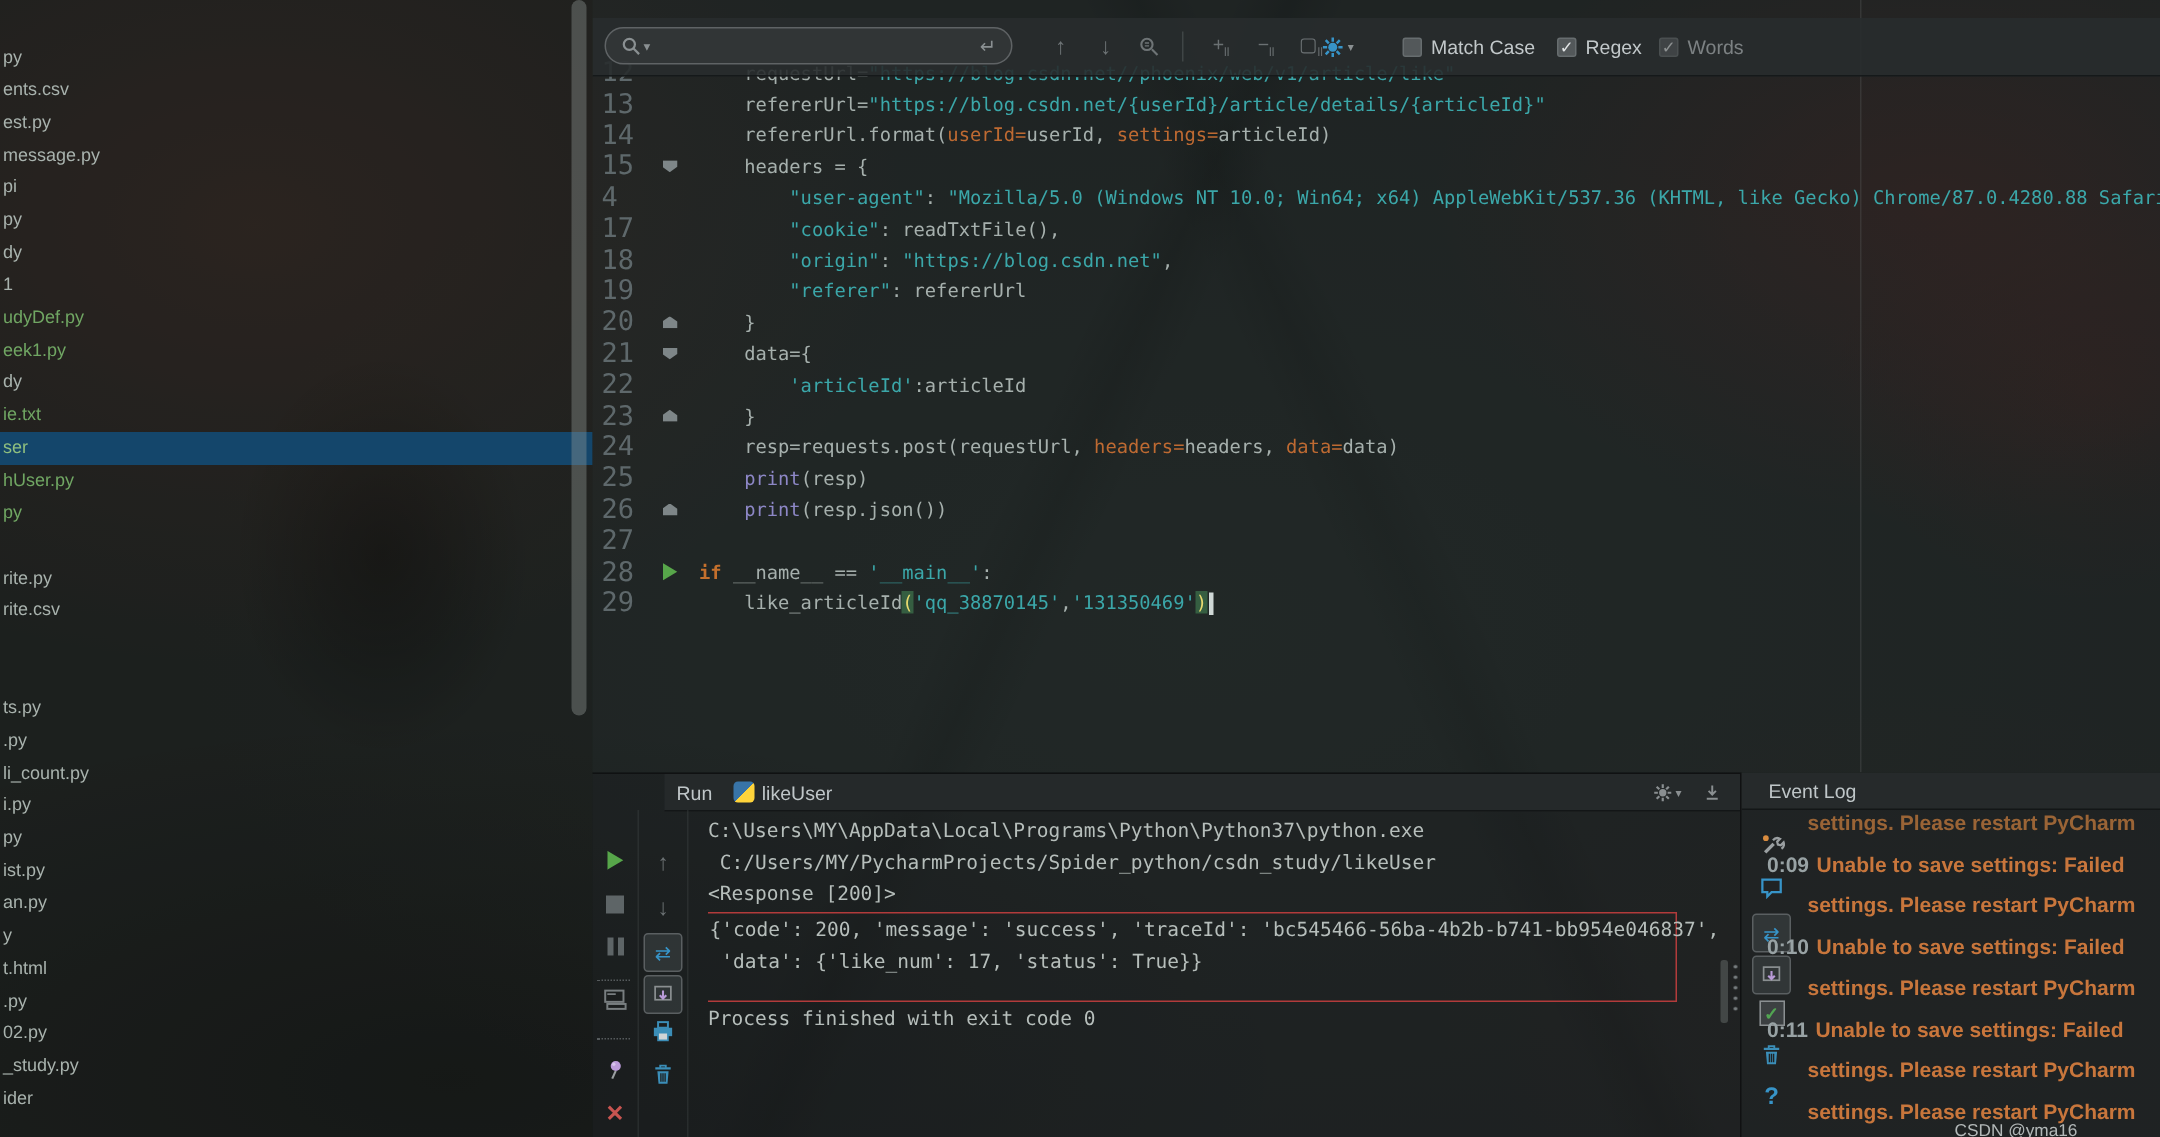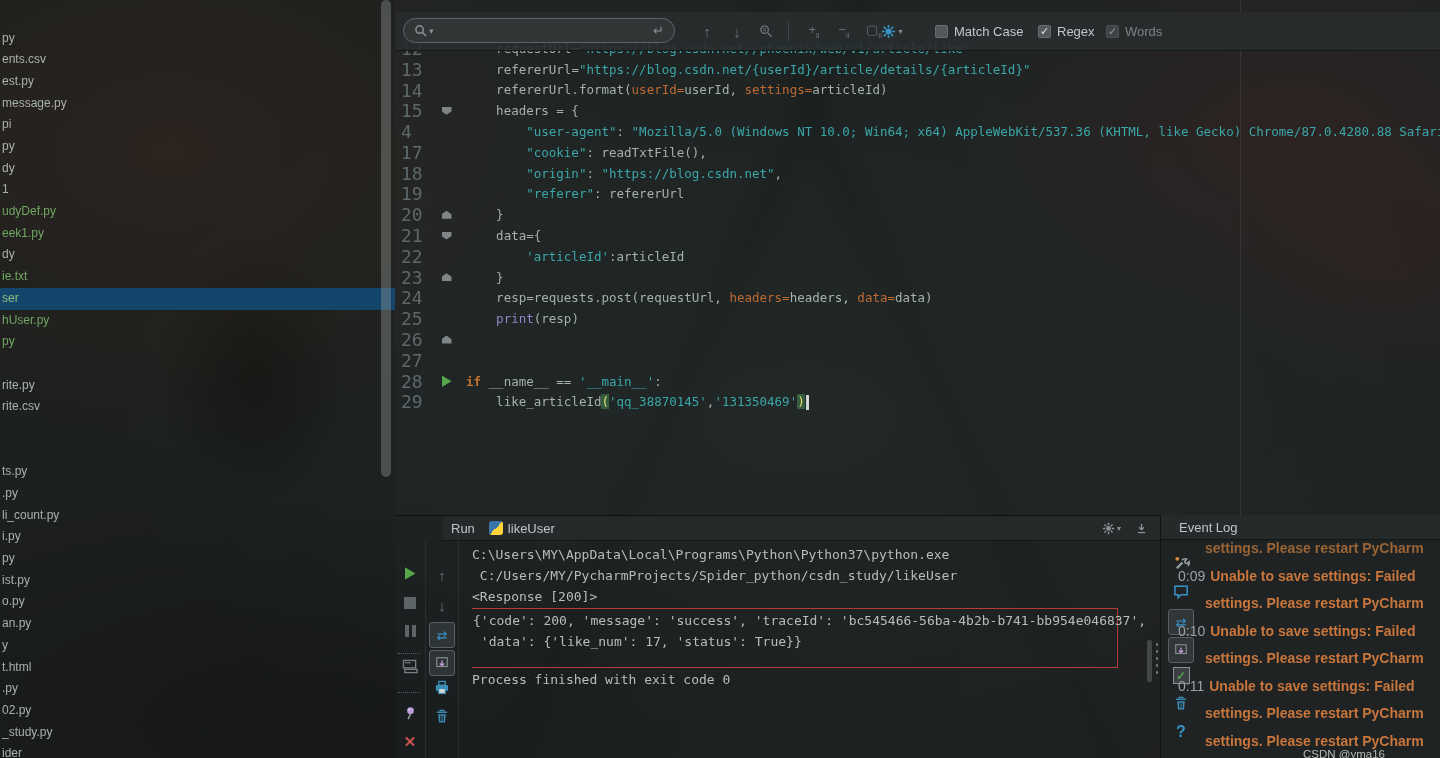--- a/index.html
+++ b/index.html
@@ -72,21 +72,21 @@
   #redbox{border:1px solid #B23B3B;margin:1px 0 2px -6px;padding:2px 0 14px 6px;width:652px;box-sizing:border-box;}
   #con-scroll{position:absolute;right:2px;top:100px;width:5px;height:42px;background:rgba(150,158,155,0.3);border-radius:2px;}
   .grip{position:absolute;width:4px;height:34px;background-image:radial-gradient(circle,#777d7f 1px,transparent 1.4px);background-size:4px 7px;}
   
   #eventlog{position:absolute;left:1160px;top:515px;width:280px;height:243px;background:rgba(32,36,37,0.72);border-left:1px solid rgba(14,16,17,0.9);overflow:hidden;}
   #el-header{position:absolute;left:0;top:0;right:0;height:24px;background:rgba(38,42,43,0.97);border-bottom:1px solid rgba(18,20,21,0.9);
     display:flex;align-items:center;padding-left:18px;font-size:13px;color:#BFC6C8;z-index:3;}
   #el-icons{position:absolute;left:0;top:24px;bottom:0;width:40px;}
   #el-entries{position:absolute;left:17px;top:20px;right:2px;z-index:1;font-size:14px;font-weight:bold;color:#C8763C;}
   .eline{line-height:27.5px;white-space:nowrap;overflow:hidden;}
-  .etime{color:#98A2A4;font-weight:400;padding-right:5px;}
+  .etime{color:#98A2A4;font-weight:700;padding-right:5px;}
   .econt{padding-left:27px;}
   .eclipped{color:#9A6436;}
   #watermark{position:absolute;left:1303px;top:748px;font-size:11.5px;color:rgba(205,210,210,0.85);z-index:9;}
   svg{display:block;}
 </style>
 </head>
 <body>
 
 <div id="app">
 
@@ -111,21 +111,20 @@
         <div class="srow">rite.py</div>
         <div class="srow">rite.csv</div>
         <div class="srow"></div>
         <div class="srow"></div>
         <div class="srow">ts.py</div>
         <div class="srow">.py</div>
         <div class="srow">li_count.py</div>
         <div class="srow">i.py</div>
         <div class="srow">py</div>
         <div class="srow">ist.py</div>
-        <div class="srow">o.py</div>
         <div class="srow">an.py</div>
         <div class="srow">y</div>
         <div class="srow">t.html</div>
         <div class="srow">.py</div>
         <div class="srow">02.py</div>
         <div class="srow">_study.py</div>
         <div class="srow">ider</div>
       </div>
     <div id="sb-scroll"></div>
   </aside>
@@ -140,21 +139,21 @@
         <div class="cline"><span class="lnum">4</span><span class="gut"></span><span class="codetxt">        <span class="ts">"user-agent"</span><span class="tp">: </span><span class="ts">"Mozilla/5.0 (Windows NT 10.0; Win64; x64) AppleWebKit/537.36 (</span><span class="ts tu">KHTML</span><span class="ts">, like Gecko) Chrome/87.0.4280.88 Safari/537.36"</span></span></div>
         <div class="cline"><span class="lnum">17</span><span class="gut"></span><span class="codetxt">        <span class="ts">"cookie"</span><span class="tp">: </span><span class="tp">readTxtFile(),</span></span></div>
         <div class="cline"><span class="lnum">18</span><span class="gut"></span><span class="codetxt">        <span class="ts">"origin"</span><span class="tp">: </span><span class="ts">"https://blog.</span><span class="ts tu">csdn</span><span class="ts">.net"</span><span class="tp">,</span></span></div>
         <div class="cline"><span class="lnum">19</span><span class="gut"></span><span class="codetxt">        <span class="ts tu">"referer"</span><span class="tp">: </span><span class="tp">refererUrl</span></span></div>
         <div class="cline"><span class="lnum">20</span><span class="gut"><span class="fold-end"></span></span><span class="codetxt">    <span class="tp">}</span></span></div>
         <div class="cline"><span class="lnum">21</span><span class="gut"><span class="fold-open"></span></span><span class="codetxt">    <span class="tp">data={</span></span></div>
         <div class="cline"><span class="lnum">22</span><span class="gut"></span><span class="codetxt">        <span class="ts">'articleId'</span><span class="tp">:articleId</span></span></div>
         <div class="cline"><span class="lnum">23</span><span class="gut"><span class="fold-end"></span></span><span class="codetxt">    <span class="tp">}</span></span></div>
         <div class="cline"><span class="lnum">24</span><span class="gut"></span><span class="codetxt">    <span class="tp">resp=requests.post(requestUrl, </span><span class="ta">headers=</span><span class="tp">headers, </span><span class="ta">data=</span><span class="tp">data)</span></span></div>
         <div class="cline"><span class="lnum">25</span><span class="gut"></span><span class="codetxt">    <span class="tf">print</span><span class="tp">(resp)</span></span></div>
-        <div class="cline"><span class="lnum">26</span><span class="gut"><span class="fold-end"></span></span></div>
+        <div class="cline"><span class="lnum">26</span><span class="gut"><span class="fold-end"></span></span><span class="codetxt">    <span class="tf">print</span><span class="tp">(resp.json())</span></span></div>
         <div class="cline"><span class="lnum">27</span><span class="gut"></span><span class="codetxt"></span></div>
         <div class="cline"><span class="lnum">28</span><span class="gut"><span class="run-arrow"></span></span><span class="codetxt"><span class="tk">if</span><span class="tp"> __name__ == </span><span class="ts tu">'__main__'</span><span class="tp">:</span></span></div>
         <div class="cline"><span class="lnum">29</span><span class="gut"></span><span class="codetxt">    <span class="tp">like_articleId</span><span class="thl">(</span><span class="ts">'qq_38870145'</span><span class="tp">,</span><span class="ts">'131350469'</span><span class="thl">)</span><span class="caret"></span></span></div>
       </div>
 
     <div id="searchbar">
       <div id="search-field">
         <svg width="13" height="13" viewBox="0 0 14 14">
             <circle cx="6" cy="6" r="4" fill="none" stroke="#8A9092" stroke-width="1.6"></circle>
             <path d="M9 9l4 4" stroke="#8A9092" stroke-width="1.6"></path>

